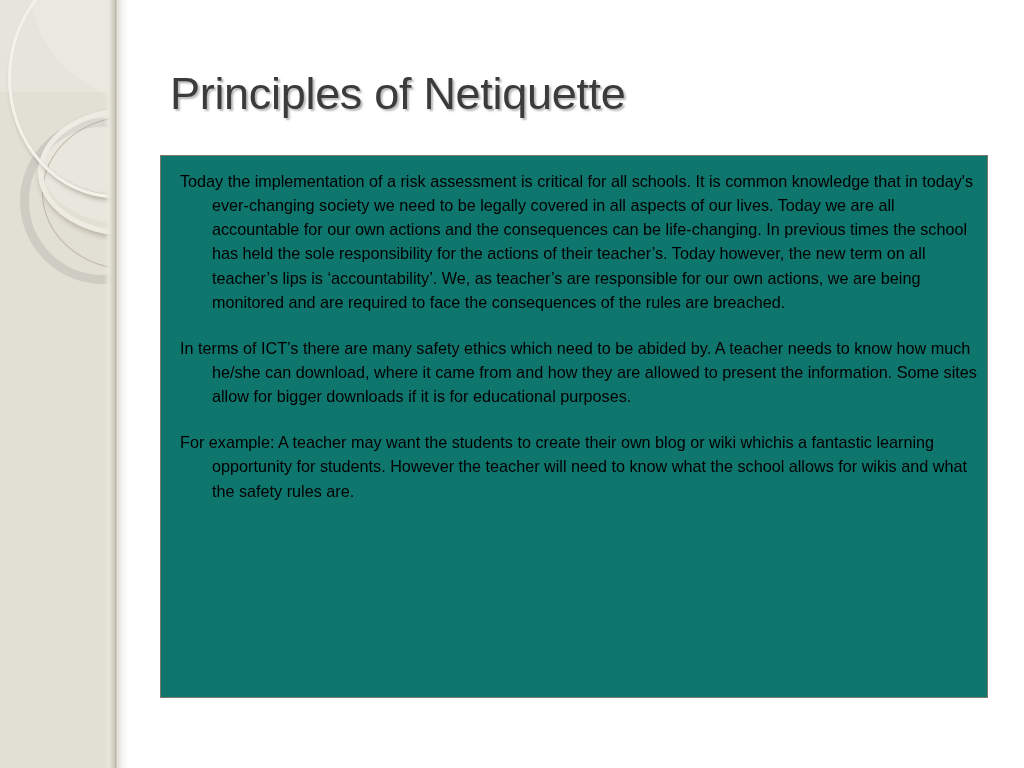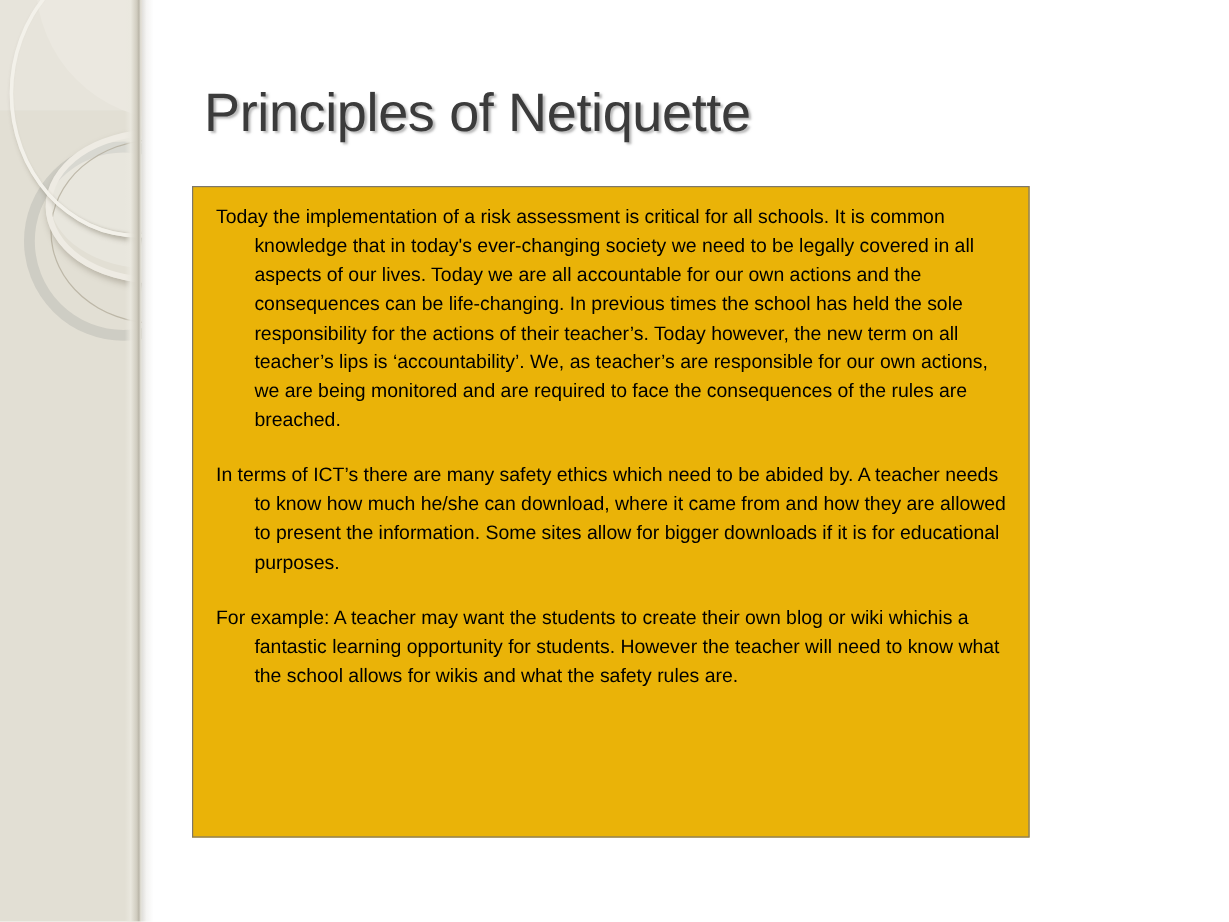--- a/index.html
+++ b/index.html
@@ -151,24 +151,24 @@
     text-shadow: 2px 2px 2px rgba(125,125,125,0.55);
     white-space: nowrap;
     margin-top: 40px;
   }
 
   
   #content-box {
     position: absolute;
     left: 160px;
     top: 155px;
-    width: 698px;
+    width: 828px;
     height: 543px;
     border: 1px solid #7d776a;
-    background: #eab308;
+    background: #0f766e;
     box-sizing: border-box;
   }
   #content-body {
     position: absolute;
     left: 19px;
     top: 13px;
     right: 10px;
     font-size: 16.2px;
     color: #000000;
     line-height: 1.49;

